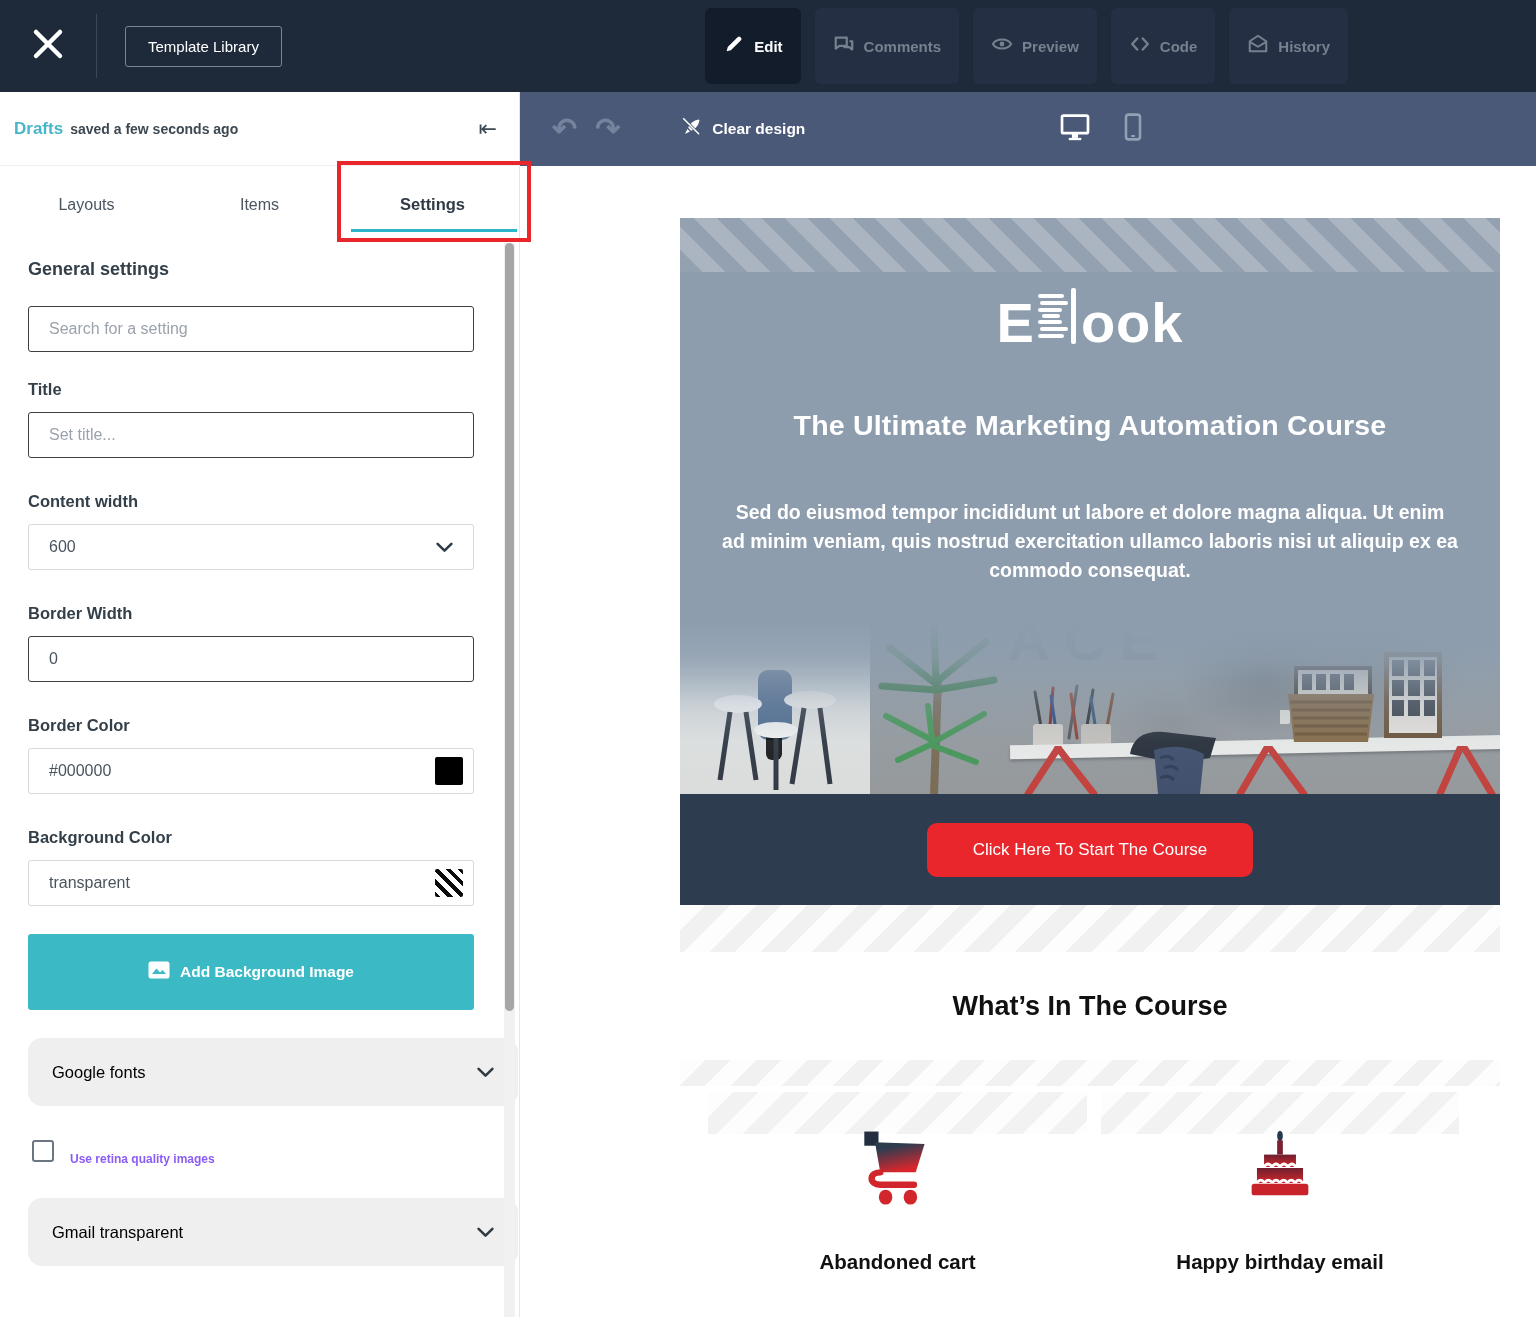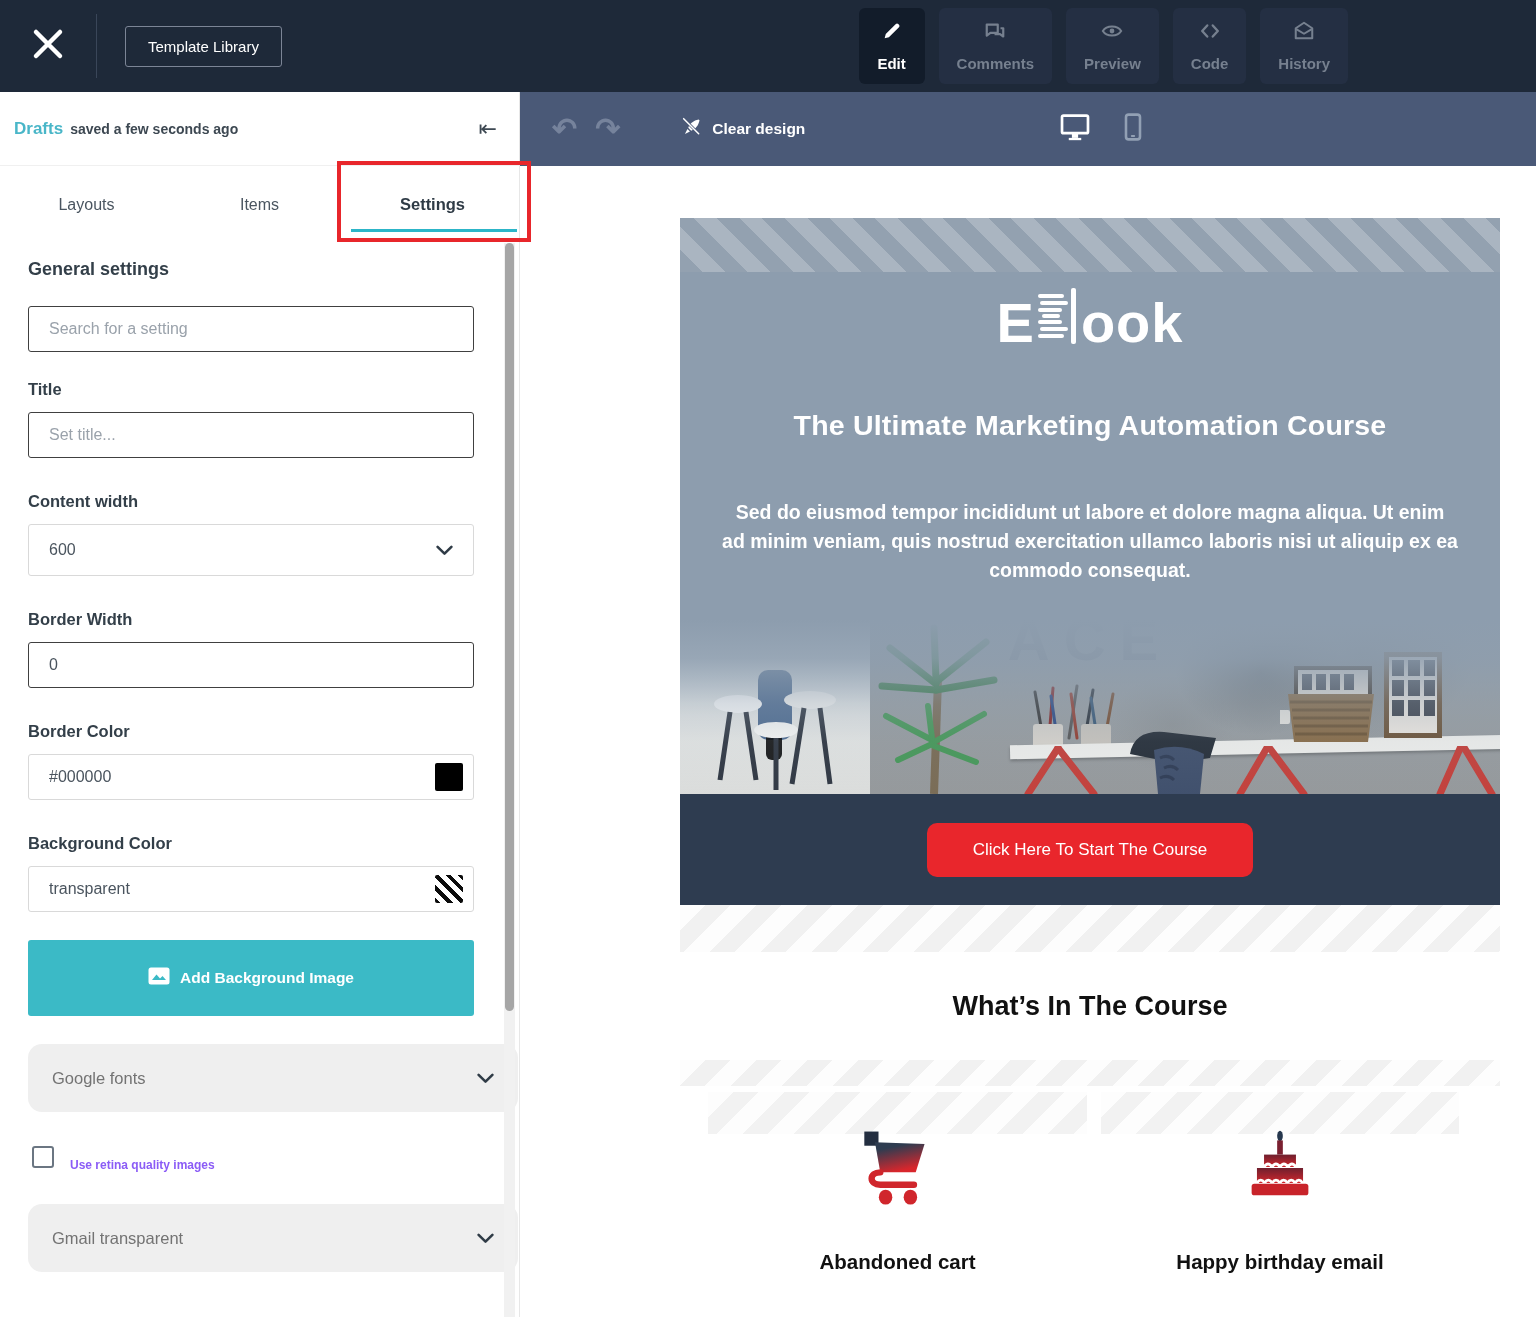--- a/index.html
+++ b/index.html
@@ -10,21 +10,21 @@
     -webkit-font-smoothing:antialiased;
   }
 
   
   .navbar { position:absolute; left:0; top:0; width:1536px; height:92px; background:#1e2939; display:flex; align-items:center; }
   .nav-close { width:96px; height:92px; display:flex; align-items:center; justify-content:center; cursor:pointer; }
   .nav-close svg { width:36px; height:36px; }
   .nav-divider { width:1px; height:64px; background:#3a4659; }
   .tpl-btn { margin-left:28px; border:1px solid #7c8596; border-radius:3px; padding:11px 22px; color:#fff; font-size:15px; font-weight:normal; background:transparent; cursor:pointer; }
   .nav-tiles { position:absolute; right:188px; top:8px; display:flex; gap:14px; }
-  .tile { min-width:66px; height:76px; border-radius:6px; background:#242f43; color:#76808f; display:flex; flex-direction:column; align-items:center; justify-content:center; gap:9px; padding:0 18px; cursor:pointer; }
+  .tile { min-width:66px; height:76px; border-radius:6px; background:#242f43; color:#76808f; display:flex; flex-direction:row; align-items:center; justify-content:center; gap:9px; padding:0 18px; cursor:pointer; }
   .tile.active { background:#121c2a; color:#fff; }
   .tile .t-label { font-size:15px; font-weight:bold; }
   .tile svg { width:22px; height:22px; }
 
   
   .toolbar2 { position:absolute; left:520px; top:92px; width:1016px; height:74px; background:#4a5977; display:flex; align-items:center; }
   .undo-redo { display:flex; gap:18px; margin-left:32px; color:#76839c; font-size:30px; font-weight:bold; }
   .undo-redo span { cursor:pointer; line-height:30px; }
   .clear-design { display:flex; align-items:center; gap:10px; margin-left:62px; color:#fff; font-size:15.5px; font-weight:bold; cursor:pointer; }
   .clear-design svg { width:20px; height:20px; }
@@ -45,28 +45,28 @@
 
   .side-scroll { position:absolute; right:4px; top:151px; width:11px; height:1074px; background:#f1f1f1; }
   .side-thumb { position:absolute; left:1px; top:0; width:9px; height:768px; background:#a6a6a6; border-radius:5px; }
 
   .form { padding:16px 28px 0 28px; }
   .section-title { font-size:18px; font-weight:bold; color:#333f49; margin-bottom:26px; }
   .f-label { font-size:16.5px; font-weight:bold; color:#333f49; margin-bottom:13px; }
   .inp { width:446px; height:46px; border:1px solid #404040; border-radius:3px; font-size:16px; color:#4a545e; padding:0 20px; outline:none; font-family:"Liberation Sans",sans-serif; background:#fff; }
   .inp::placeholder { color:#9aa2ab; }
   .mb28 { margin-bottom:28px; } .mb34 { margin-bottom:34px; }
-  .sel { width:446px; height:52px; border:1px solid #d9d9d9; border-radius:3px; display:flex; align-items:center; padding:0 20px; font-size:16px; color:#4a545e; cursor:pointer; }
+  .sel { width:446px; height:46px; border:1px solid #d9d9d9; border-radius:3px; display:flex; align-items:center; padding:0 20px; font-size:16px; color:#4a545e; cursor:pointer; }
   .sel .chev { margin-left:auto; }
   .color-field { width:446px; height:46px; border:1px solid #d9d9d9; border-radius:3px; display:flex; align-items:center; padding:0 10px 0 20px; font-size:16px; color:#4a545e; }
   .swatch { margin-left:auto; width:28px; height:28px; border-radius:2px; cursor:pointer; }
   .swatch.black { background:#000; }
   .swatch.transparent { background:repeating-linear-gradient(45deg,#0c0c0c 0 4px,#fff 4px 9px); }
   .teal-btn { width:446px; height:76px; background:#3bbac6; border:none; border-radius:3px; color:#fff; font-size:15.5px; font-weight:bold; display:flex; align-items:center; justify-content:center; gap:10px; cursor:pointer; font-family:"Liberation Sans",sans-serif; }
-  .panel { width:490px; height:68px; background:#efefef; border-radius:14px; display:flex; align-items:center; padding:0 24px; font-size:16.5px; color:#737373; cursor:pointer; margin-bottom:30px; }
+  .panel { width:490px; height:68px; background:#efefef; border-radius:14px; display:flex; align-items:center; padding:0 24px; font-size:16.5px; color:#000000; cursor:pointer; margin-bottom:30px; }
   .panel .chev { margin-left:auto; }
   .check-row { display:flex; align-items:center; gap:16px; margin:6px 0 32px 4px; }
   .checkbox { width:22px; height:22px; border:2px solid #6b7682; border-radius:3px; background:#fff; cursor:pointer; }
   .check-label { font-size:12px; font-weight:bold; color:#8b5cf6;margin-top:16px; }
 
   
   .annotation { position:absolute; left:337px; top:161px; width:194px; height:81px; border:4px solid #e8262b; z-index:50; pointer-events:none; }
 
   
   .canvas { position:absolute; left:521px; top:166px; width:1015px; height:1151px; background:#fff; }

